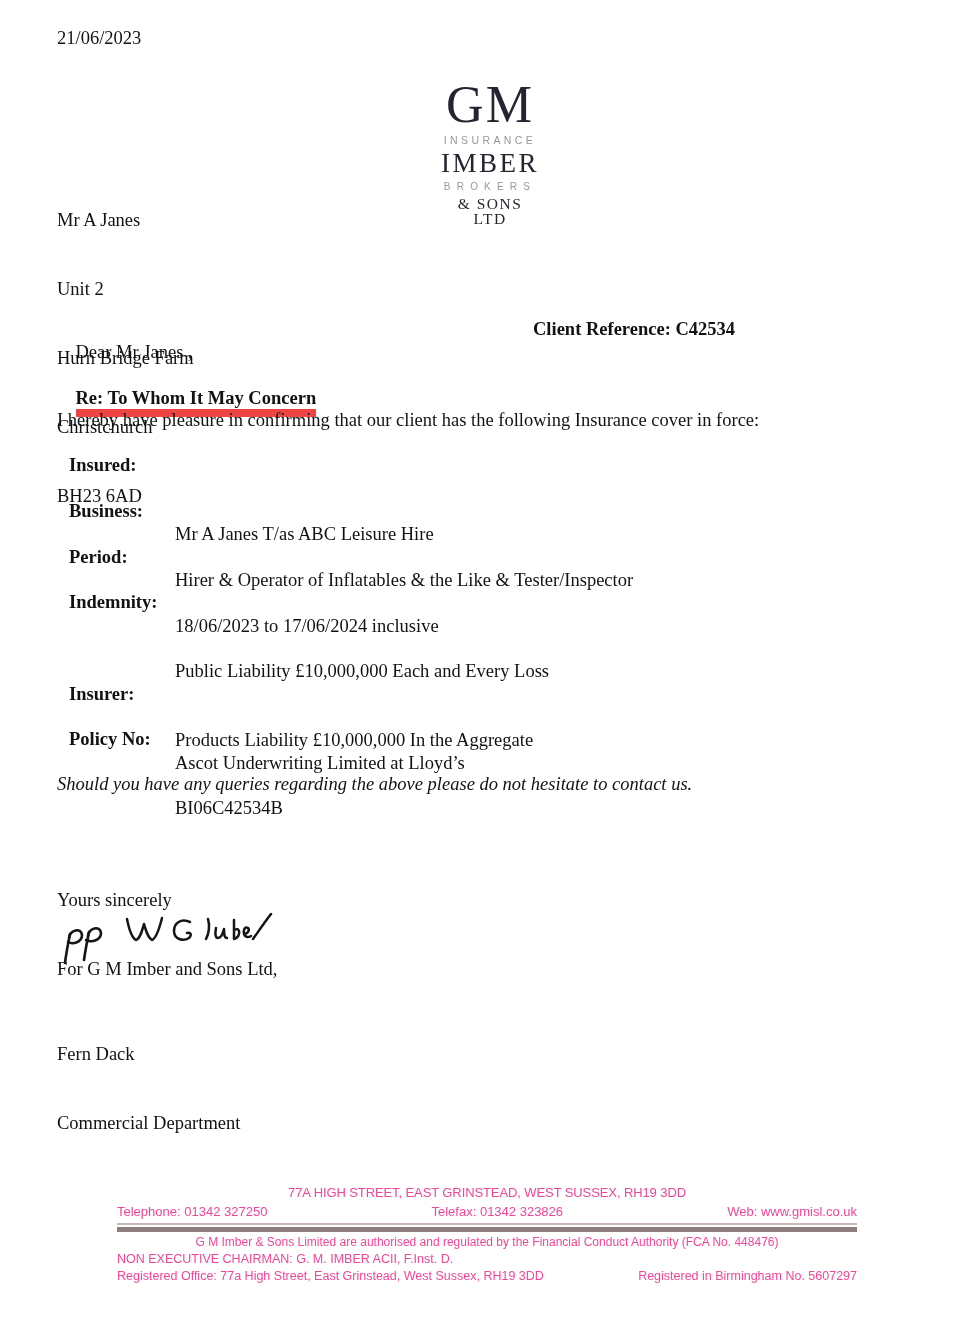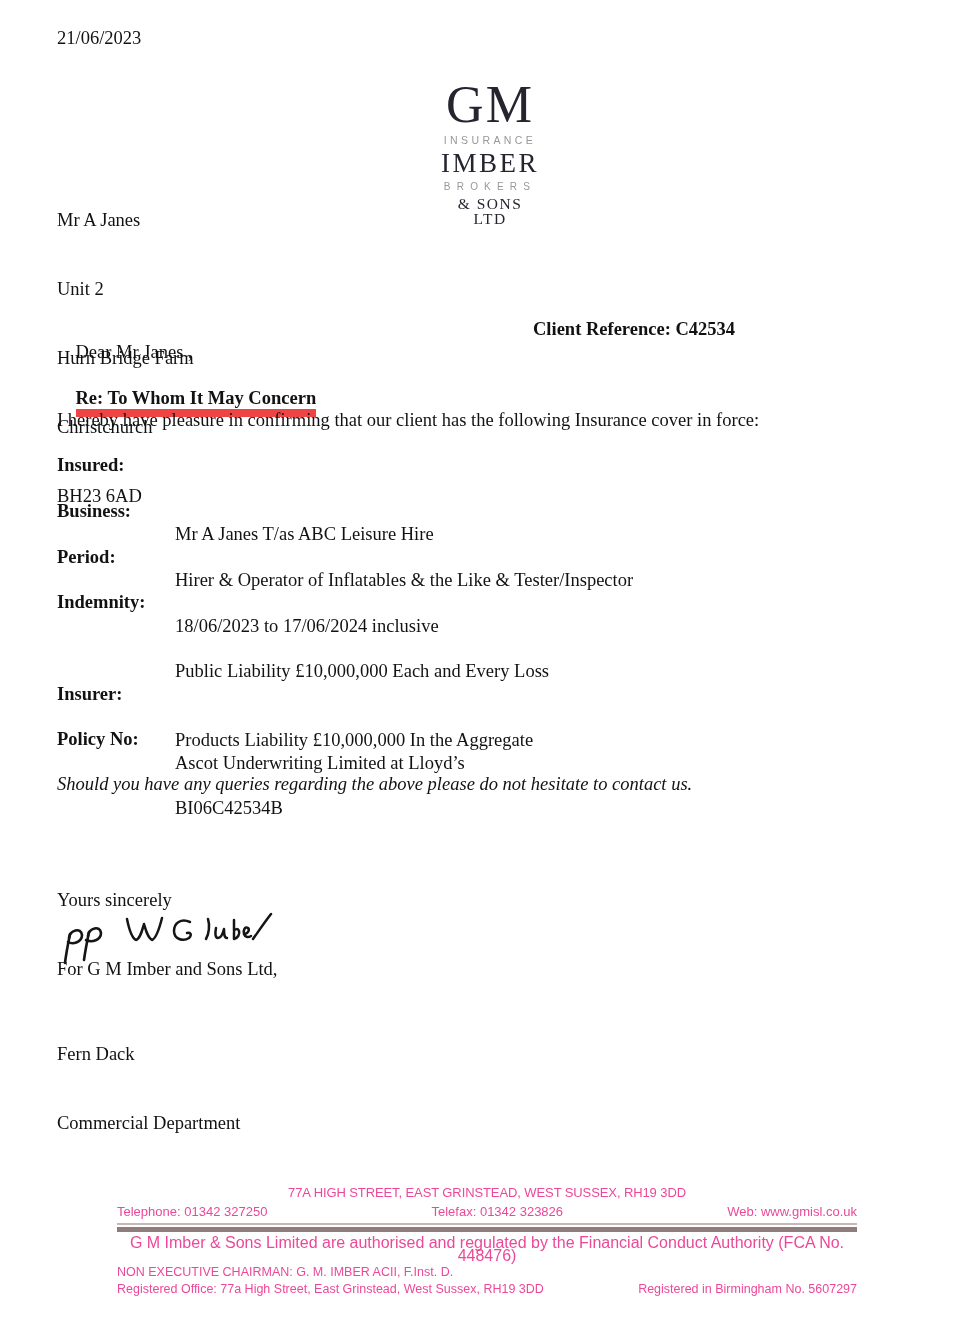--- a/index.html
+++ b/index.html
@@ -29,37 +29,37 @@
   .client-ref{position:absolute;left:476px;top:0;font-weight:bold;}
 
   
   .subject{left:57px;top:364px;}
   .subject span{font-weight:bold;border-bottom:8px solid #ef4444;padding-bottom:1px;}
 
   .intro{left:57px;top:409px;}
 
   
   .row{left:57px;width:860px;}
-  .row .label{position:absolute;left:0;top:0;font-weight:bold;}
+  .row .label{position:absolute;left:12px;top:0;font-weight:bold;}
   .row .value{margin-left:118px;}
 
   .queries{left:57px;top:773px;font-style:italic;}
   .closing{left:57px;top:843px;}
   .signature{left:55px;top:893px;width:230px;height:85px;}
   .signatory{left:57px;top:997px;}
 
   
   .footer{left:117px;top:1186px;width:740px;font-family:"Liberation Sans",sans-serif;color:#ec4899;}
   .f-address{text-align:center;font-size:13px;line-height:14px;letter-spacing:-0.1px;}
   .f-contacts{display:flex;justify-content:space-between;margin-top:5px;font-size:13px;line-height:14px;}
   .f-divider{margin-top:4px;}
   .f-div-thin{height:2px;}
   .f-div-gap{height:2px;background:#fff;}
   .f-div-thick{height:5px;}
-  .f-legal{text-align:center;margin-top:4px;font-size:16px;line-height:13px;}
+  .f-legal{text-align:center;margin-top:4px;font-size:12px;line-height:13px;}
   .f-chairman{text-align:left;margin-top:4px;font-size:12.5px;line-height:13px;}
   .f-directors{text-align:center;margin-top:4px;font-size:12.5px;line-height:13px;}
   .f-registered{display:flex;justify-content:space-between;margin-top:4px;font-size:12.5px;line-height:13px;}
 
   svg path{fill:none;stroke:#151515;stroke-linecap:round;stroke-linejoin:round;}
 </style>
 </head>
 <body>
 
 <div class="page">

